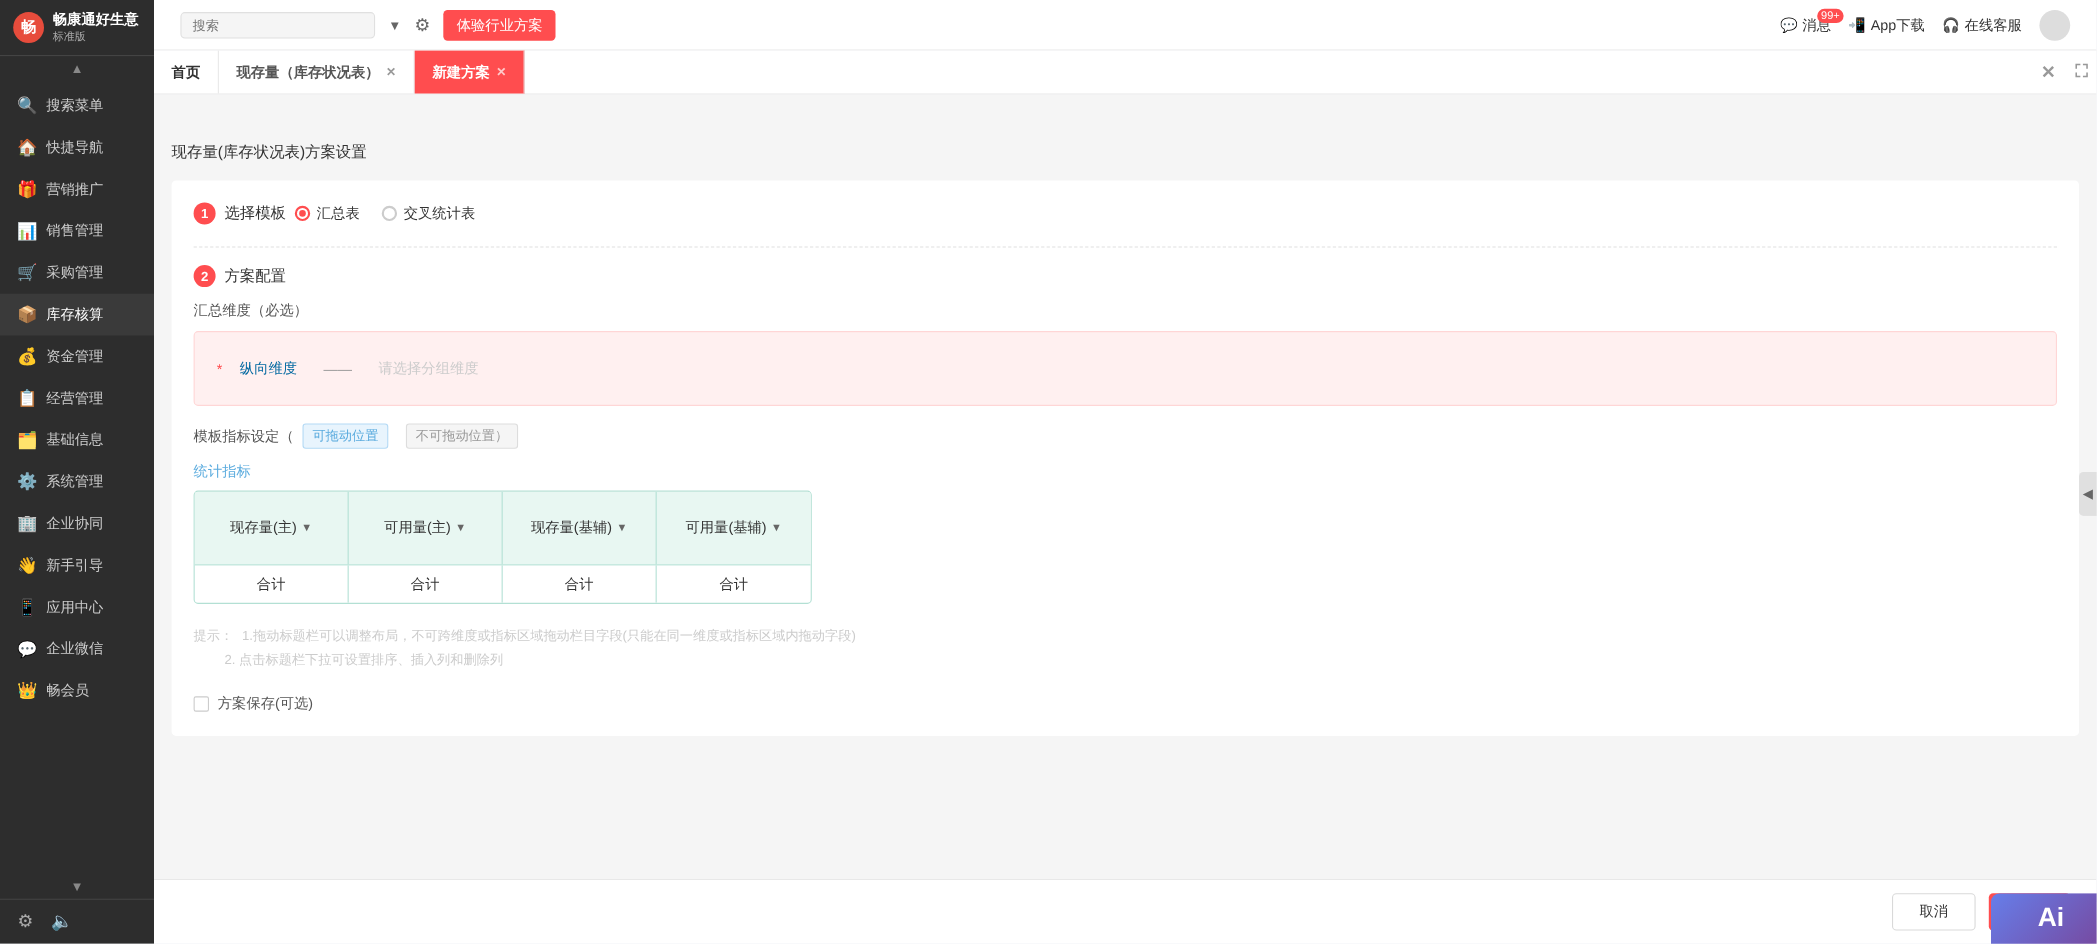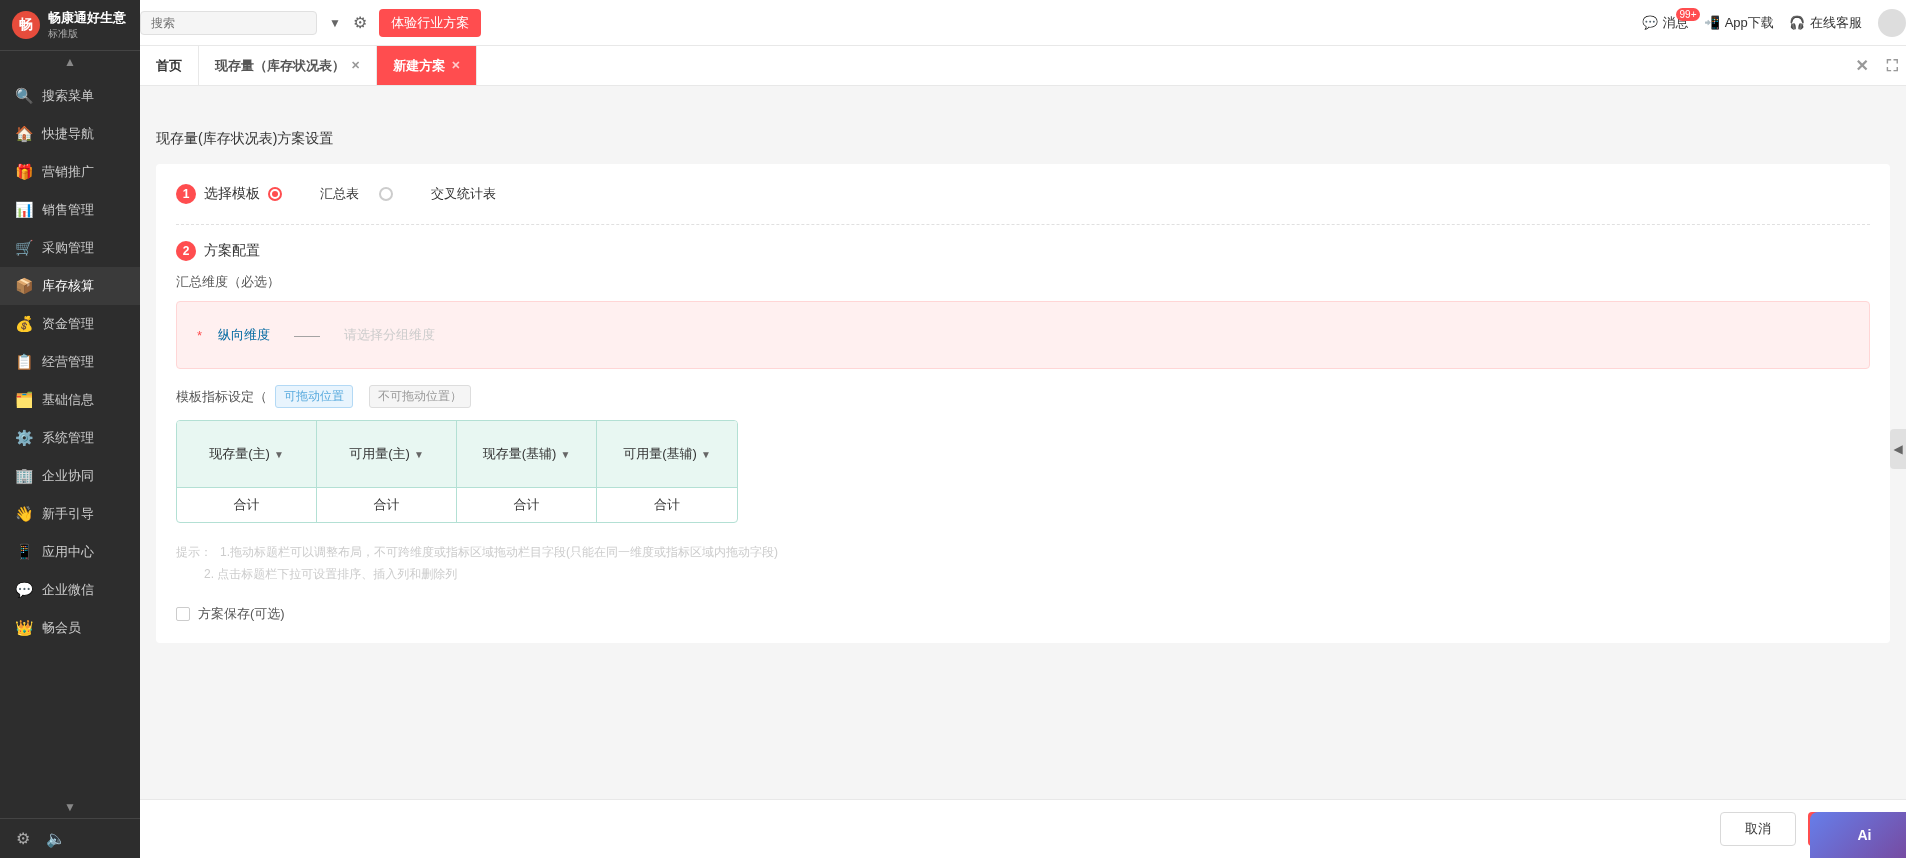--- a/index.html
+++ b/index.html
@@ -50,21 +50,21 @@
 
     
     .main { flex: 1; display: flex; flex-direction: column; overflow: hidden; }
 
     
     .top-header {
       background: #fff;
       height: 46px;
       display: flex;
       align-items: center;
-      padding: 0 0;
+      padding: 0 24px;
       border-bottom: 1px solid #e8e8e8;
       gap: 12px;
       flex-shrink: 0;
     }
     .header-search {
       background: #f5f5f5; border: 1px solid #e0e0e0; border-radius: 4px;
       padding: 4px 10px; font-size: 12px; color: #999; min-width: 120px;
     }
     .header-search-btn {
       font-size: 12px; color: #666; cursor: pointer;
@@ -130,21 +130,21 @@
     .template-options { display: flex; align-items: center; gap: 20px; }
     .radio-option { display: flex; align-items: center; gap: 6px; cursor: pointer; }
     .radio-dot {
       width: 14px; height: 14px; border-radius: 50%;
       border: 2px solid #ccc; display: flex; align-items: center; justify-content: center;
     }
     .radio-dot.selected { border-color: #ff4d4f; }
     .radio-dot.selected::after {
       content: ''; width: 6px; height: 6px; background: #ff4d4f; border-radius: 50%;
     }
-    .radio-label { font-size: 13px; color: #333; margin-left: 32px; }
+    .radio-label { font-size: 13px; color: #333; }
 
     
     .section-divider { border: none; border-top: 1px dashed #e0e0e0; margin: 16px 0; }
     .config-label { font-size: 13px; color: #555; margin-bottom: 10px; }
 
     
     .dimension-area {
       background: #fff0f0; border: 1px solid #ffd6d6;
       border-radius: 4px; padding: 24px 20px;
       margin-bottom: 16px; display: flex; align-items: center; gap: 16px;
@@ -218,21 +218,21 @@
     .sidebar-scroll-up, .sidebar-scroll-down {
       text-align: center; padding: 4px; color: #888; cursor: pointer; font-size: 12px;
     }
 
     
     .ai-fab {
       position: fixed; bottom: 0; right: 0;
       width: 96px; height: 46px;
       background: linear-gradient(135deg, #667eea, #764ba2);
       color: #fff; display: flex; align-items: center; justify-content: center;
-      font-size: 14px; font-weight: bold; cursor: pointer;
+      font-size: 24px; font-weight: bold; cursor: pointer;
       border-radius: 8px 0 0 0;
       padding-left: 13px;
     }
 
     
     .right-collapse {
       position: fixed; right: 0; top: 50%;
       width: 16px; height: 40px;
       background: #e0e0e0; display: flex; align-items: center; justify-content: center;
       cursor: pointer; border-radius: 4px 0 0 4px;
@@ -410,20 +410,21 @@
         <div class="indicator-settings">
           <div class="indicator-label">
             <span>模板指标设定（</span>
             <span class="draggable-tag">可拖动位置</span>
             <span style="color:#999"></span>
             <span class="non-draggable-tag">不可拖动位置）</span>
           </div>
         </div>
 
         <div class="stats-section">
+          <div class="stats-title">统计指标</div>
           <div class="stats-table">
             <div class="stats-table-header">
               <div class="stats-col-header">
                 <span>现存量(主)</span>
                 <span class="chevron-icon">▼</span>
               </div>
               <div class="stats-col-header">
                 <span>可用量(主)</span>
                 <span class="chevron-icon">▼</span>
               </div>

